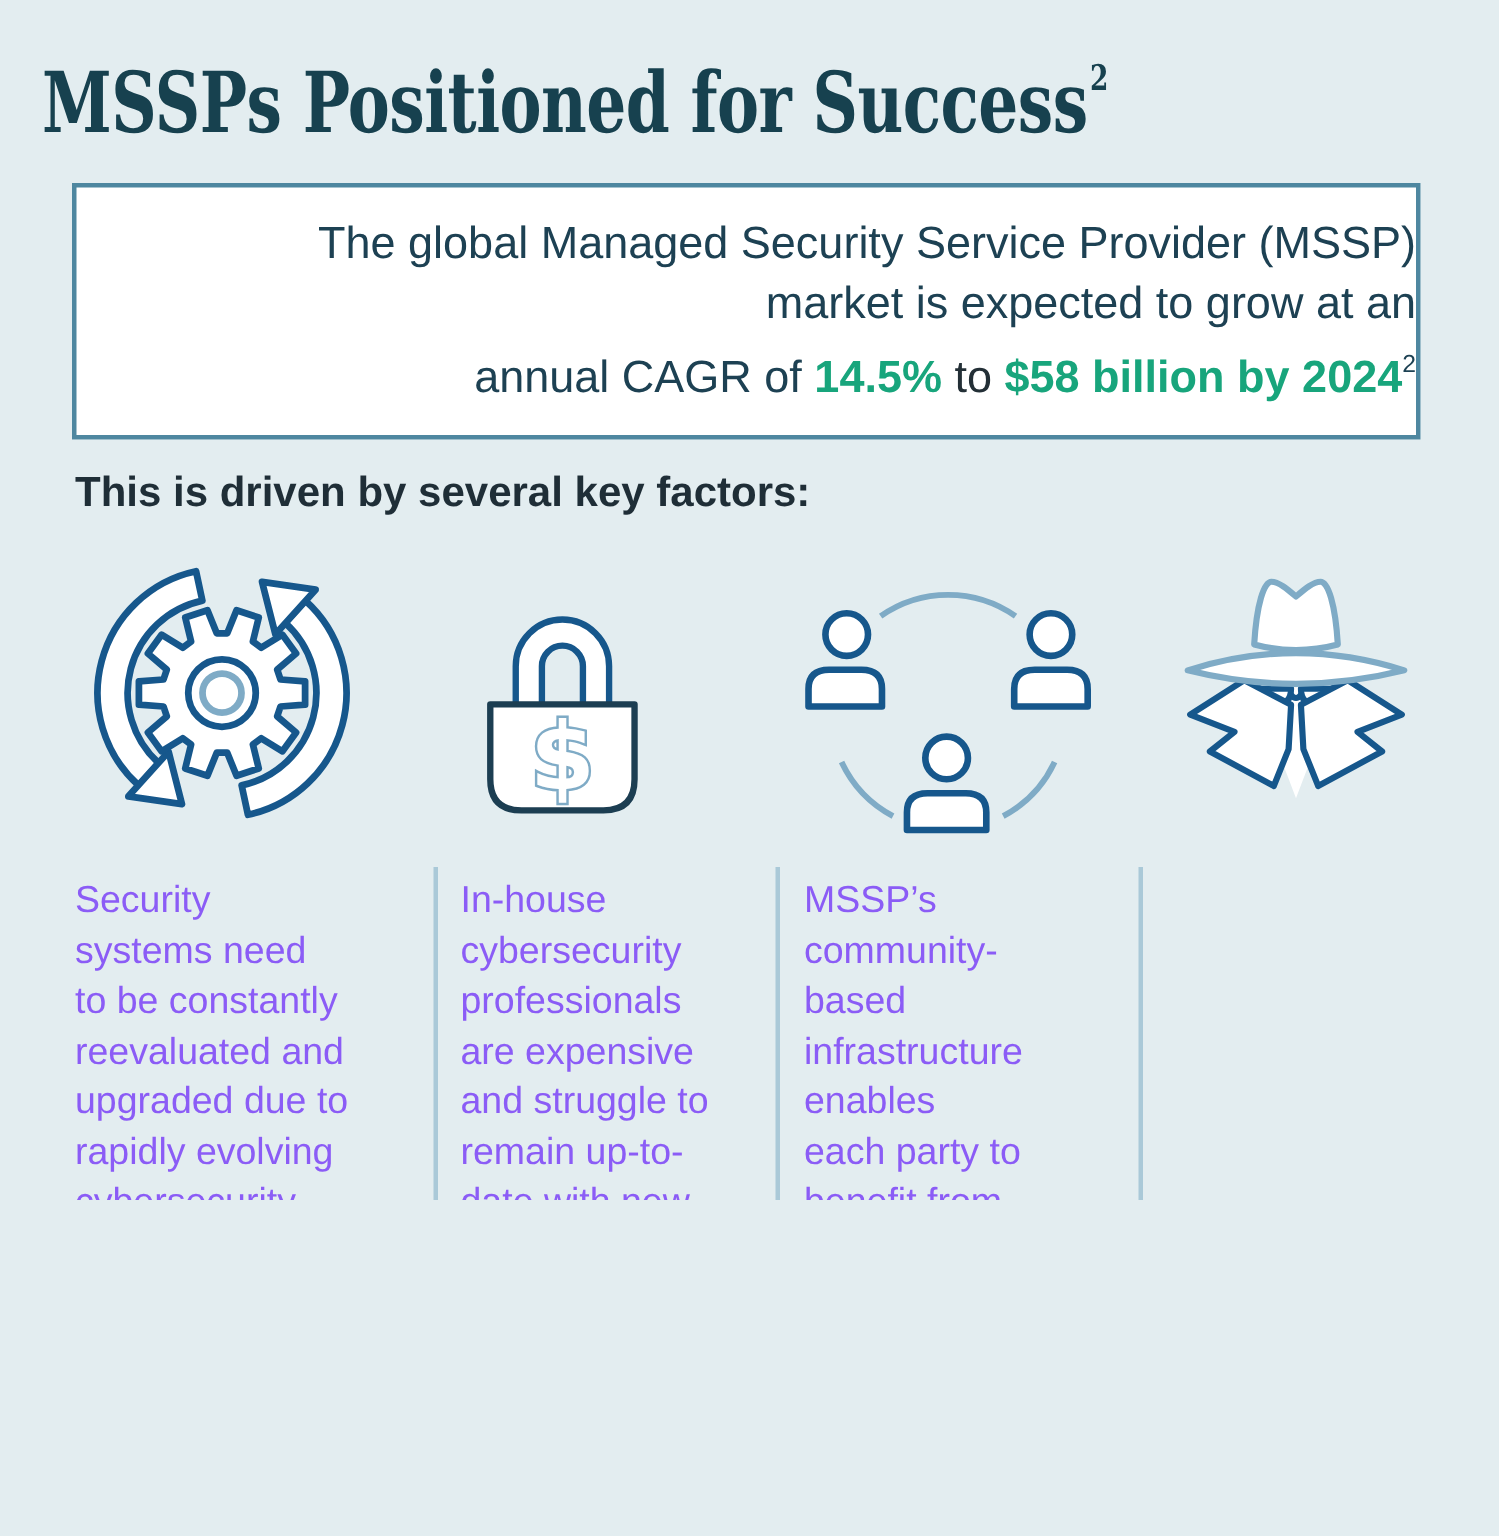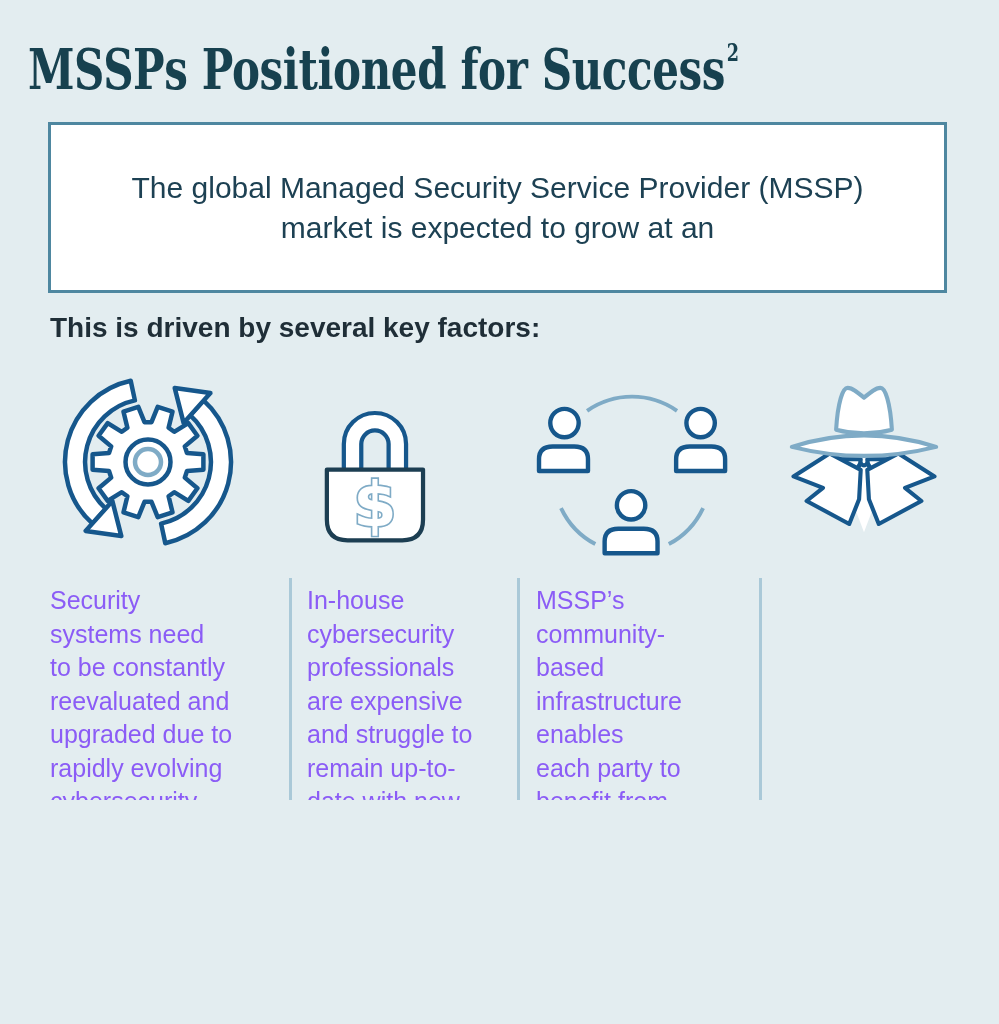--- a/index.html
+++ b/index.html
@@ -10,21 +10,21 @@
   .title{position:absolute;left:28px;top:36px;margin:0;
          font-family:"DejaVu Serif",serif;font-weight:700;font-size:56px;
          color:#17414f;white-space:nowrap;
          transform:scaleX(0.75);transform-origin:left top;letter-spacing:-0.5px;}
   .title sup{font-size:42%;vertical-align:28px;margin-left:2px;}
 
   
   .callout{position:absolute;left:48px;top:122px;width:899px;height:171px;
            box-sizing:border-box;background:#ffffff;border:3px solid #4e87a0;
            display:flex;flex-direction:column;justify-content:center;
-           text-align:center;color:#1d4153;font-size:30px;line-height:40px;}
+           text-align:center;color:#1d4153;font-size:30px;line-height:40px;align-items:flex-end;}
   .callout p{margin:0;}
   .stat-green{color:#18a57c;font-weight:700;}
   .stat-dark{color:#232f36;}
   .callout sup{font-size:55%;vertical-align:13px;color:#1d4153;}
 
   
   .intro{position:absolute;left:50px;top:312px;margin:0;
          font-size:28px;color:#1f2e37;font-weight:bold;}
 
   
@@ -49,20 +49,21 @@
 </head>
 <body>
 
 <div id="page">
 
   <h1 class="title"><span>MSSPs Positioned for Success</span><sup>2</sup></h1>
 
   <div class="callout">
     <p>The global Managed Security Service Provider (MSSP)</p>
     <p>market is expected to grow at an</p>
+    <p><span>annual CAGR of </span><span class="stat-green">14.5%</span><span class="stat-dark"> to </span><span class="stat-green">$58 billion by 2024</span><sup>2</sup></p>
   </div>
 
   <p class="intro">This is driven by several key factors:</p>
 
   <svg class="icon icon-gear" width="200" height="190" viewBox="0 0 200 190" fill="none">
     <g stroke="#16578c" stroke-width="4.5" stroke-linejoin="round" fill="#ffffff">
       <path d="M82.7 10.8 A83 83 0 0 0 44.5 153.7 L57.9 138.8 A63 63 0 0 1 86.9 30.4 Z"></path>
       <polygon points="37.6,160.9 64.4,131.1 73.3,166.1"></polygon>
       <path d="M117.3 173.2 A83 83 0 0 0 155.5 30.3 L142.1 45.2 A63 63 0 0 1 113.1 153.6 Z"></path>
       <polygon points="162.4,23.1 135.6,52.9 126.7,17.9"></polygon>

